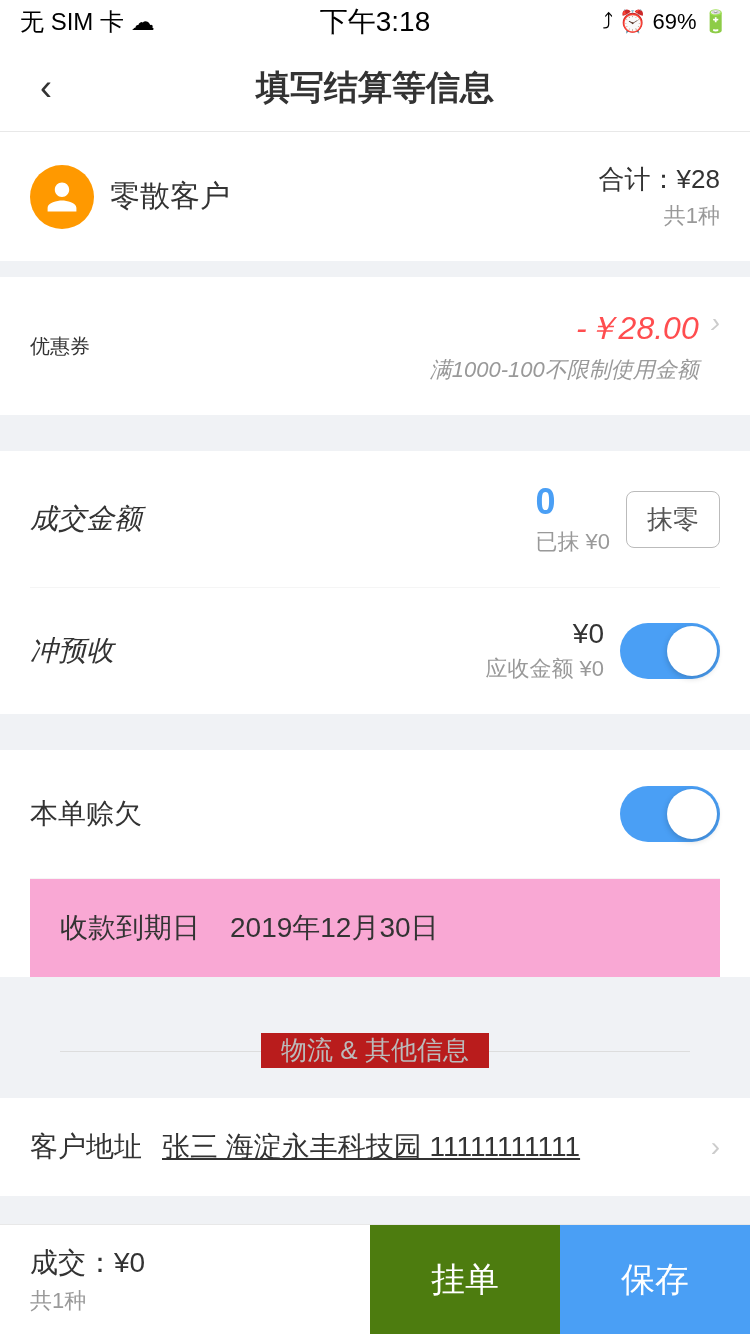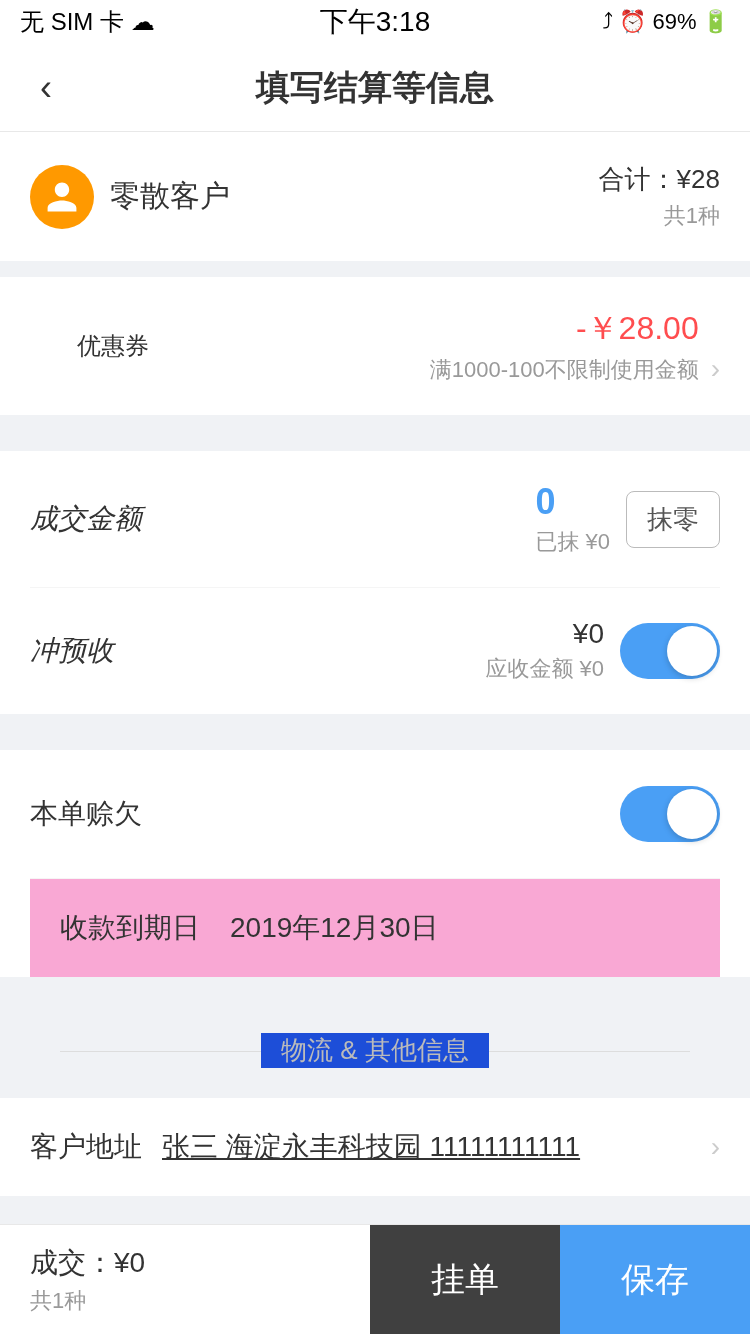--- a/index.html
+++ b/index.html
@@ -100,28 +100,28 @@
 
     
     .row-item {
       display: flex;
       align-items: center;
       justify-content: space-between;
       padding: 30px 30px;
       background: #fff;
     }
     .row-label {
-      font-size: 24px;
-      color: #333;
-      margin-left: 47px;
+      font-size: 20px;
+      color: #333;
     }
     .row-right {
       display: flex;
-      align-items: flex-end;
+      align-items: flex-start;
       gap: 12px;
+      font-style: italic;
     }
     .row-value-block { text-align: right; }
     .discount-amount {
       font-size: 32px;
       color: #ff4d4f;
       font-weight: 500;
     }
     .discount-desc {
       font-size: 22px;
       color: #999;
@@ -237,21 +237,21 @@
       background: #f0f2f5;
       padding: 20px 0;
       display: flex;
       align-items: center;
       justify-content: center;
       position: relative;
     }
     .logistics-header-text {
       font-size: 26px;
       color: #bbb;
-      background: #1d4ed8;
+      background: #b91c1c;
       padding: 0 20px;
       position: relative;
       z-index: 1;
     }
     .logistics-line {
       position: absolute;
       left: 60px;
       right: 60px;
       height: 1px;
       background: #ddd;
@@ -285,21 +285,21 @@
     .bottom-summary {
       flex: 1;
       padding: 0 30px;
     }
     .bottom-deal { font-size: 26px; color: #333; }
     .bottom-deal span { font-size: 28px; font-weight: 500; }
     .bottom-count { font-size: 22px; color: #999; margin-top: 4px; }
     .bottom-btn-hang {
       width: 190px;
       height: 110px;
-      background: #404040;
+      background: #4d7c0f;
       display: flex;
       align-items: center;
       justify-content: center;
       font-size: 34px;
       color: #fff;
       font-weight: 500;
       cursor: pointer;
     }
     .bottom-btn-save {
       width: 190px;

